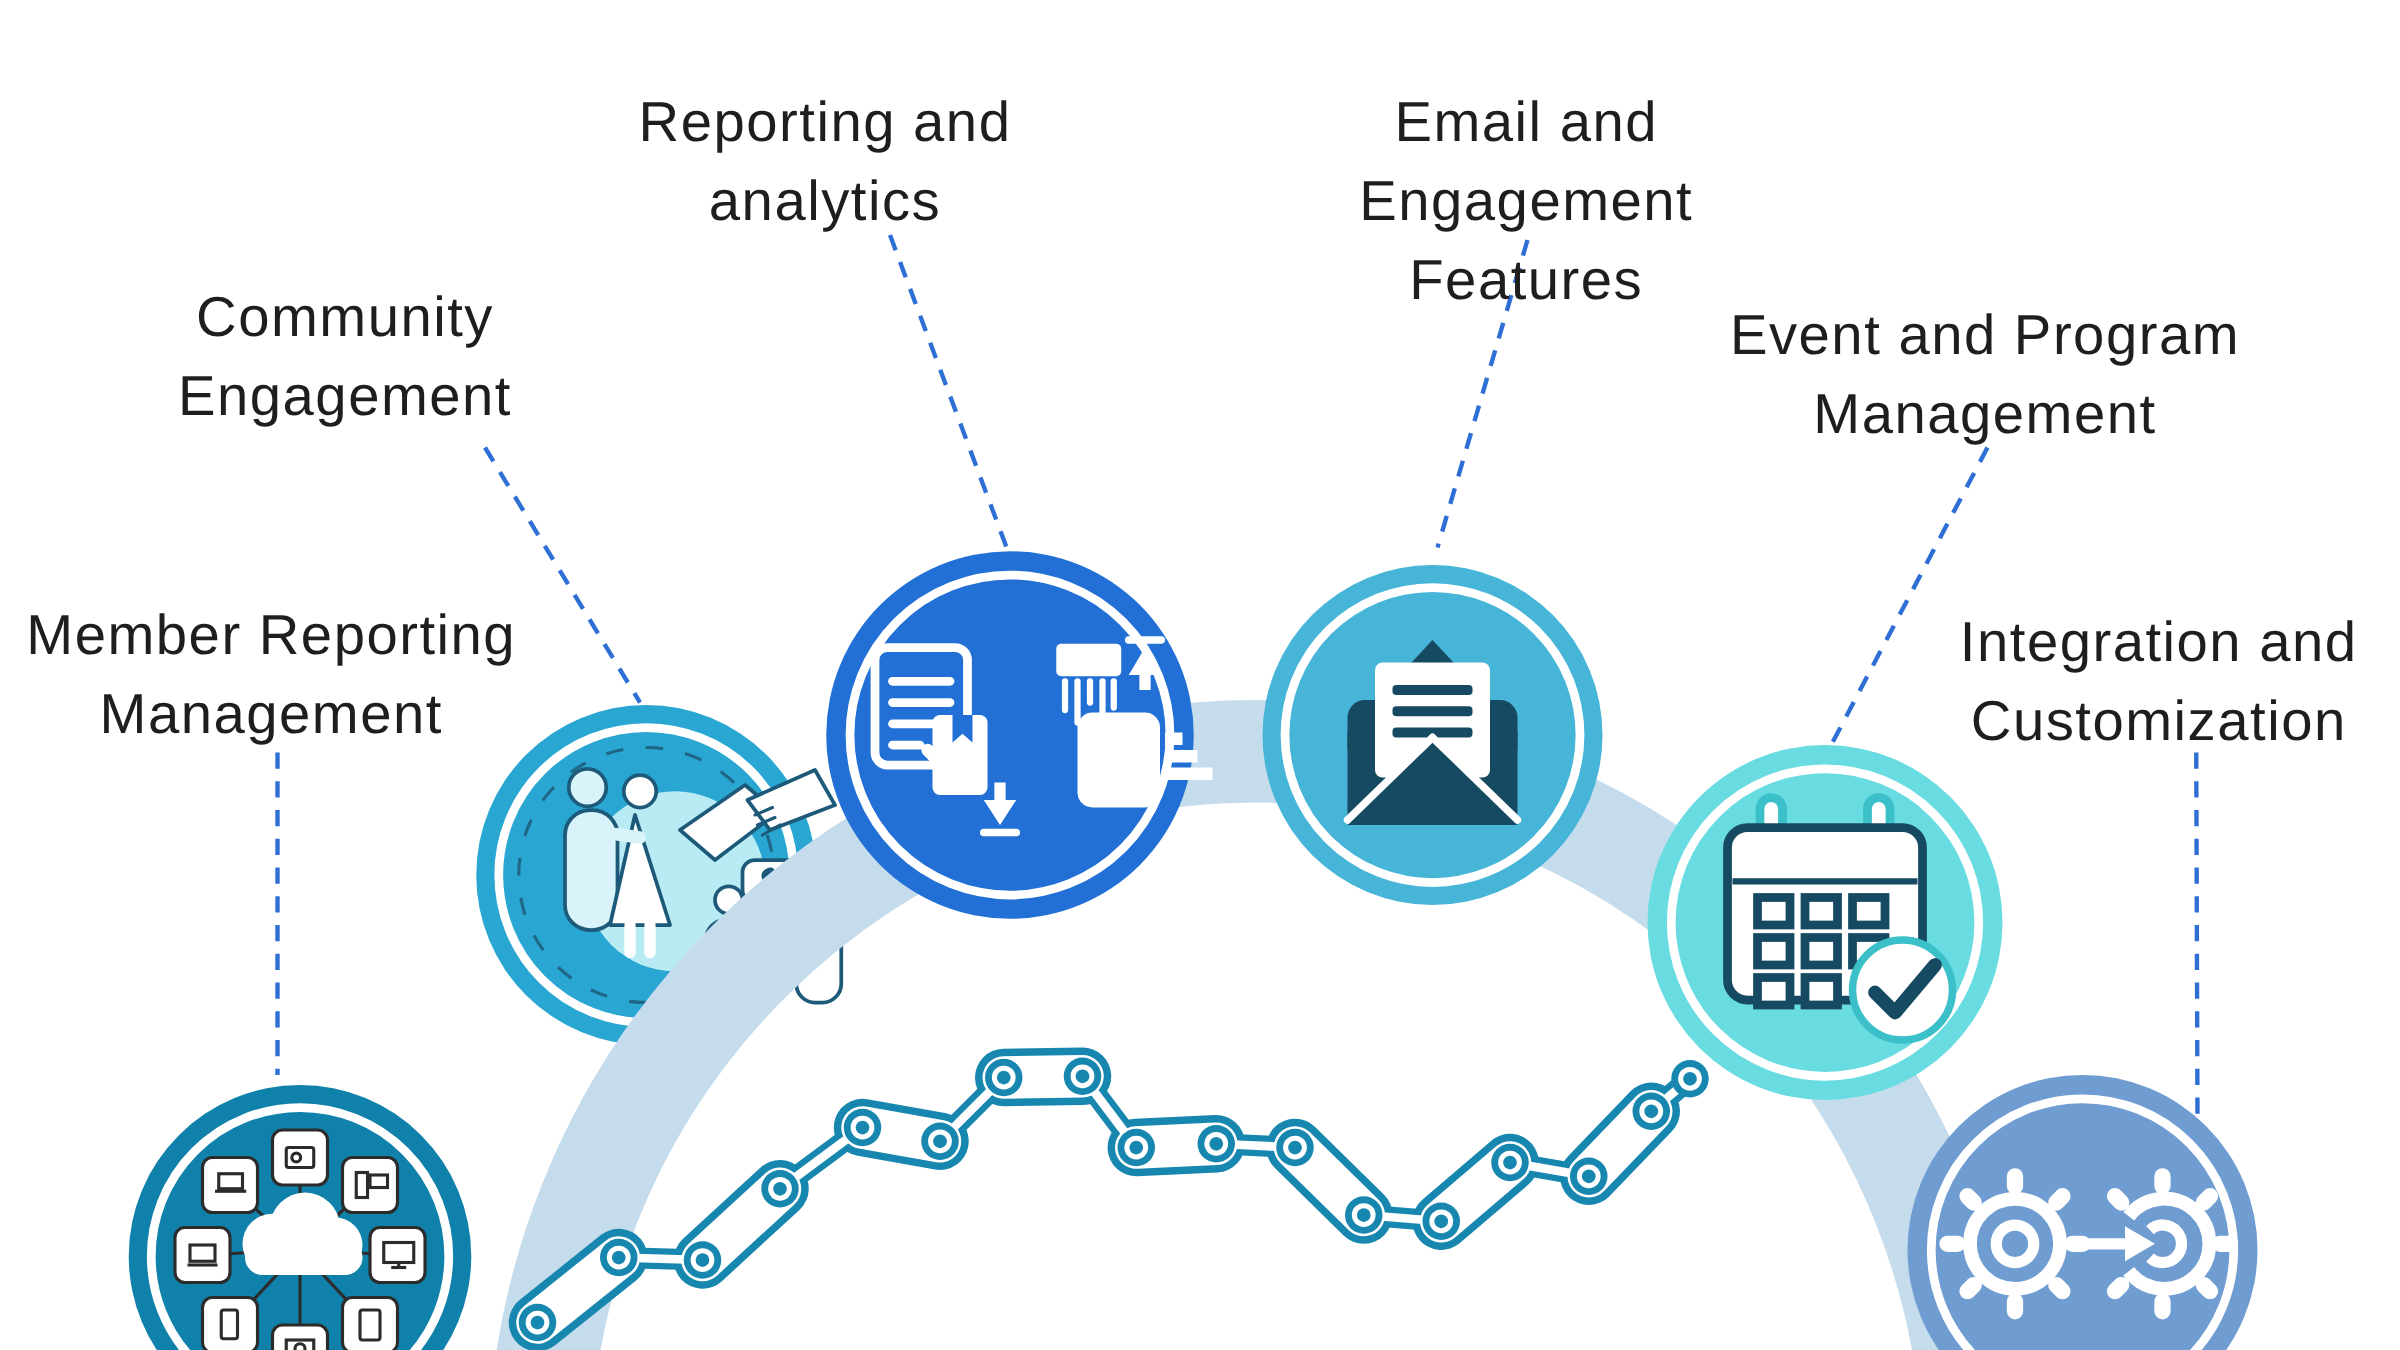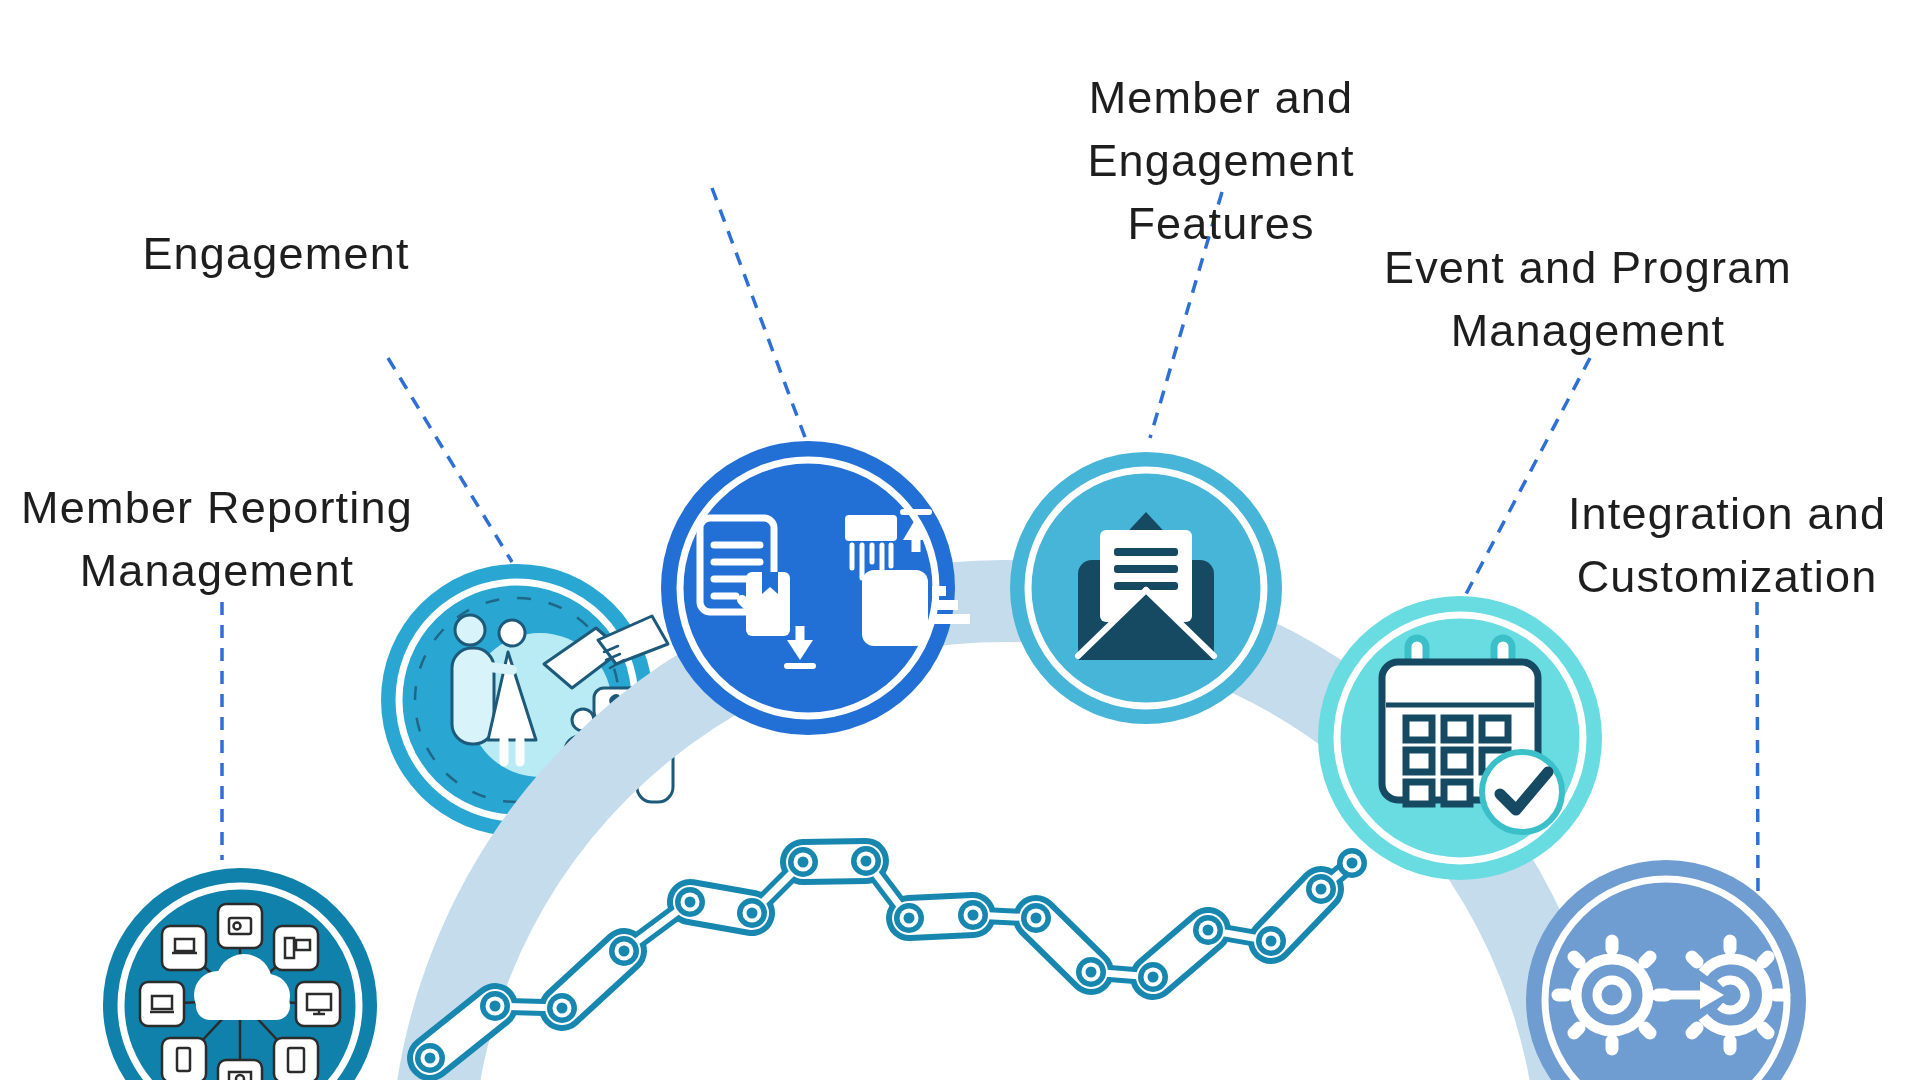--- a/index.html
+++ b/index.html
@@ -335,24 +335,29 @@
         <path d="M1720,984 A15,15 0 1 1 1720,1006" stroke-width="9"></path>
       </g>
     </g>
   </svg>
 
   <div class="label" style="left:0px;top:476px;width:434px">
     <span class="line">Member Reporting</span>
     <span class="line">Management</span>
   </div>
   <div class="label" style="left:56px;top:222px;width:440px">
+    <span class="line">Community</span>
     <span class="line">Engagement</span>
   </div>
+  <div class="label" style="left:440px;top:66px;width:440px">
+    <span class="line">Reporting and</span>
+    <span class="line">analytics</span>
+  </div>
   <div class="label" style="left:1001px;top:66px;width:440px">
-    <span class="line">Member and</span>
+    <span class="line">Email and</span>
     <span class="line">Engagement Features</span>
   </div>
   <div class="label" style="left:1368px;top:236px;width:440px">
     <span class="line">Event and Program</span>
     <span class="line">Management</span>
   </div>
   <div class="label" style="left:1507px;top:482px;width:440px">
     <span class="line">Integration and</span>
     <span class="line">Customization</span>
   </div>

